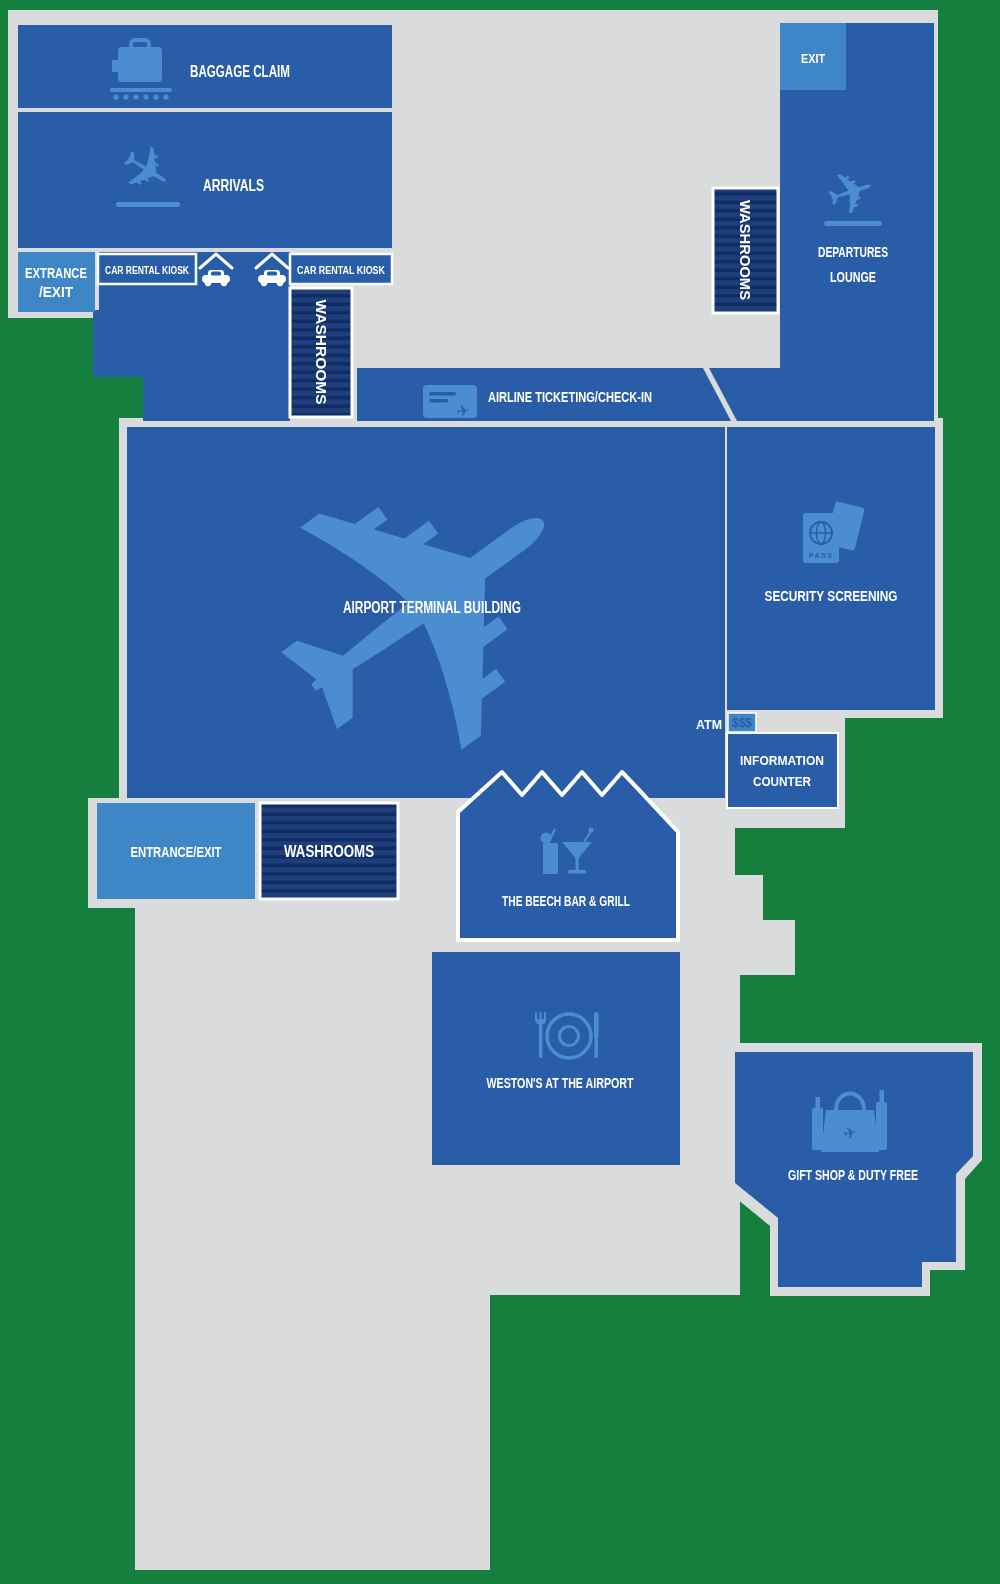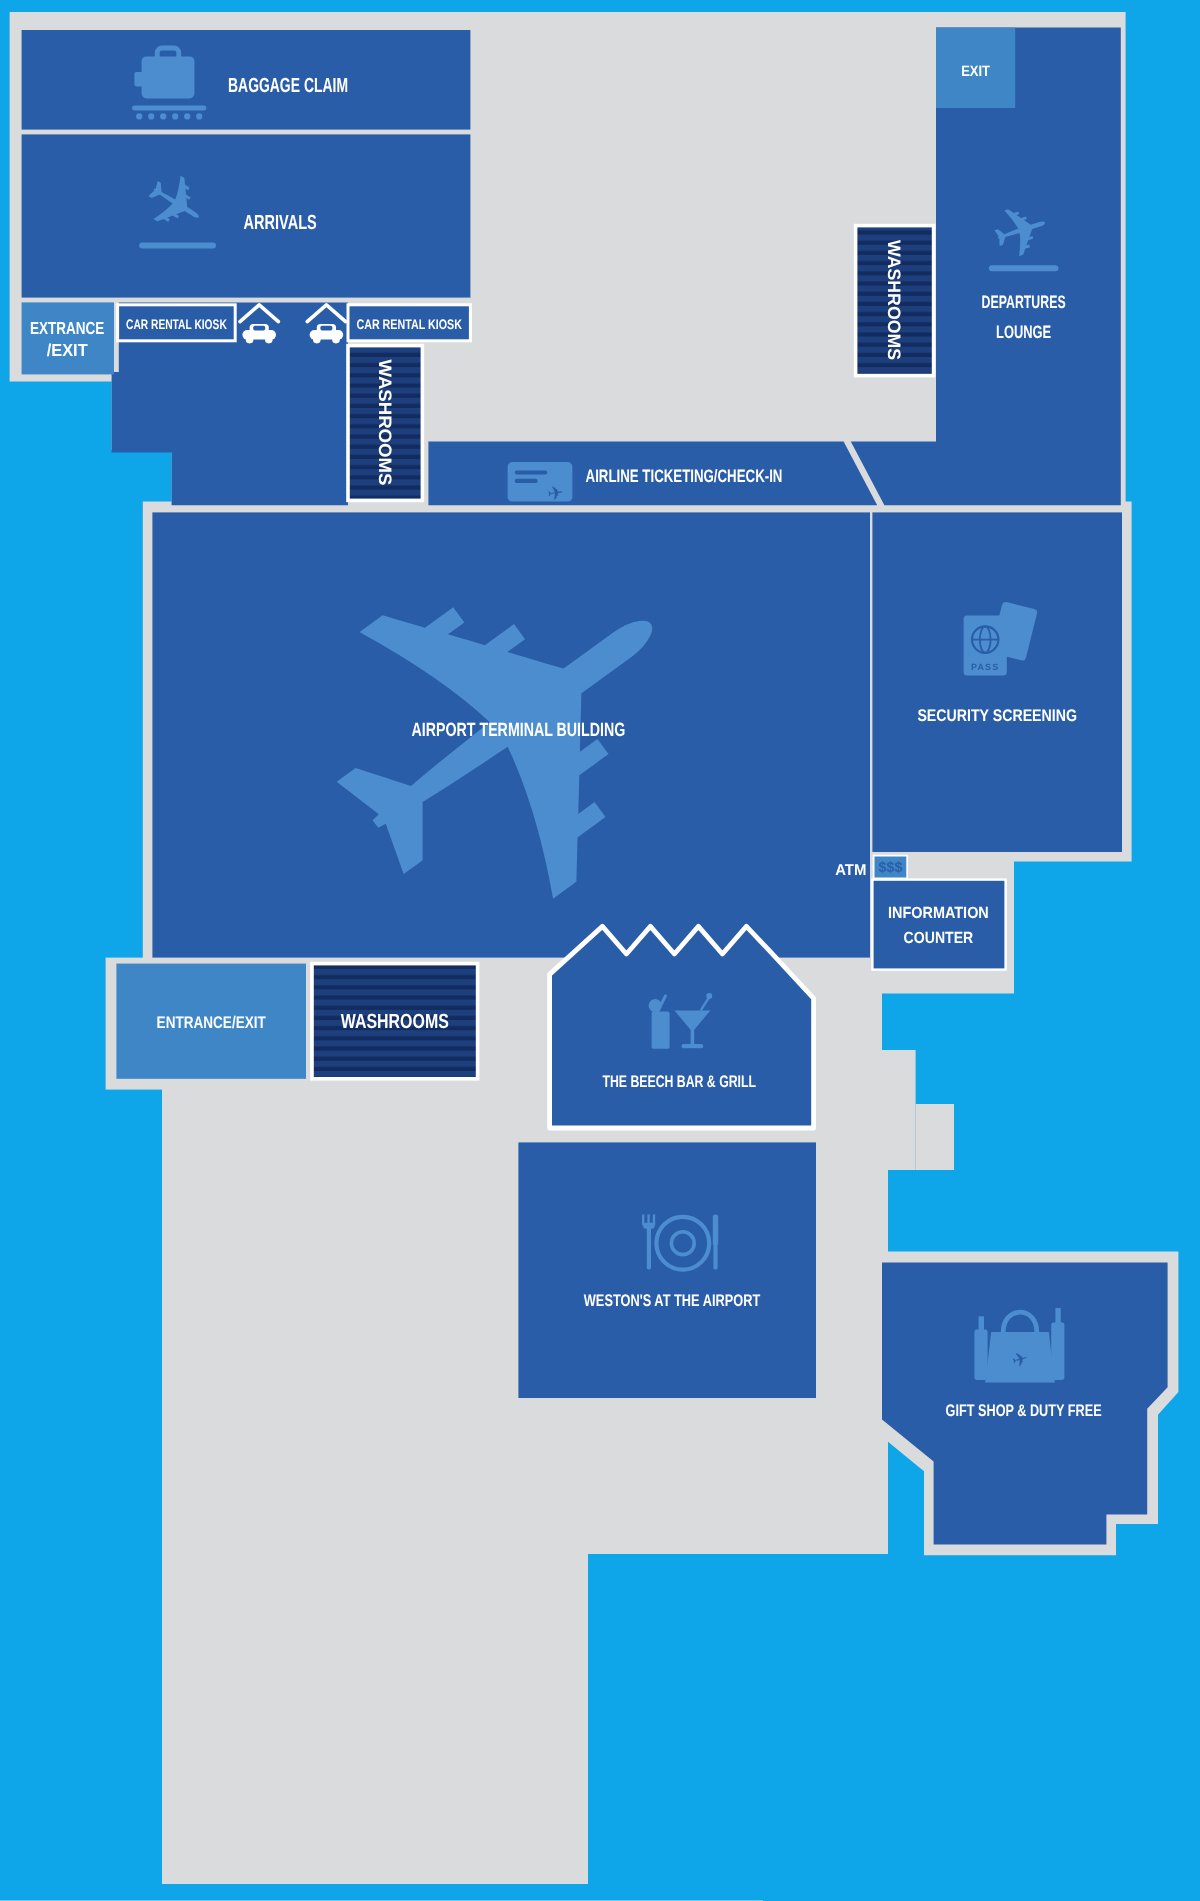--- a/index.html
+++ b/index.html
@@ -1,16 +1,16 @@
 <!DOCTYPE html>
 <html style="--backdrop: #D9DBDC; --block-blue: #2A5DA8; --light-blue: #3E86C5; --icon-blue: #4C8DCF; --stripe-light: #1D3F7E; --stripe-dark: #122C5F; --label-white: #FFFFFF;"><head>
 <meta charset="utf-8">
 <style>
   html,body{margin:0;padding:0;background:#fff;}
-  .stage{position:relative;width:1000px;height:1584px;background:#0ea5e9;overflow:hidden;}
+  .stage{position:relative;width:1000px;height:1584px;background:#15803d;overflow:hidden;}
   svg{position:absolute;left:0;top:0;}
   .bg{fill:var(--backdrop,#D9DBDC);}
   .blk{fill:var(--block-blue,#2A5DA8);}
   .lt{fill:var(--light-blue,#3E86C5);}
   .ic{fill:var(--icon-blue,#4C8DCF);}
   .dk{fill:var(--block-blue,#2A5DA8);}
   .stripe-a{fill:var(--stripe-light,#1D3F7E);}
   .stripe-b{fill:var(--stripe-dark,#122C5F);}
   .wash{fill:url(#stripes);stroke:#fff;stroke-width:3;}
   .wbox{stroke:#fff;stroke-width:2.5;}

